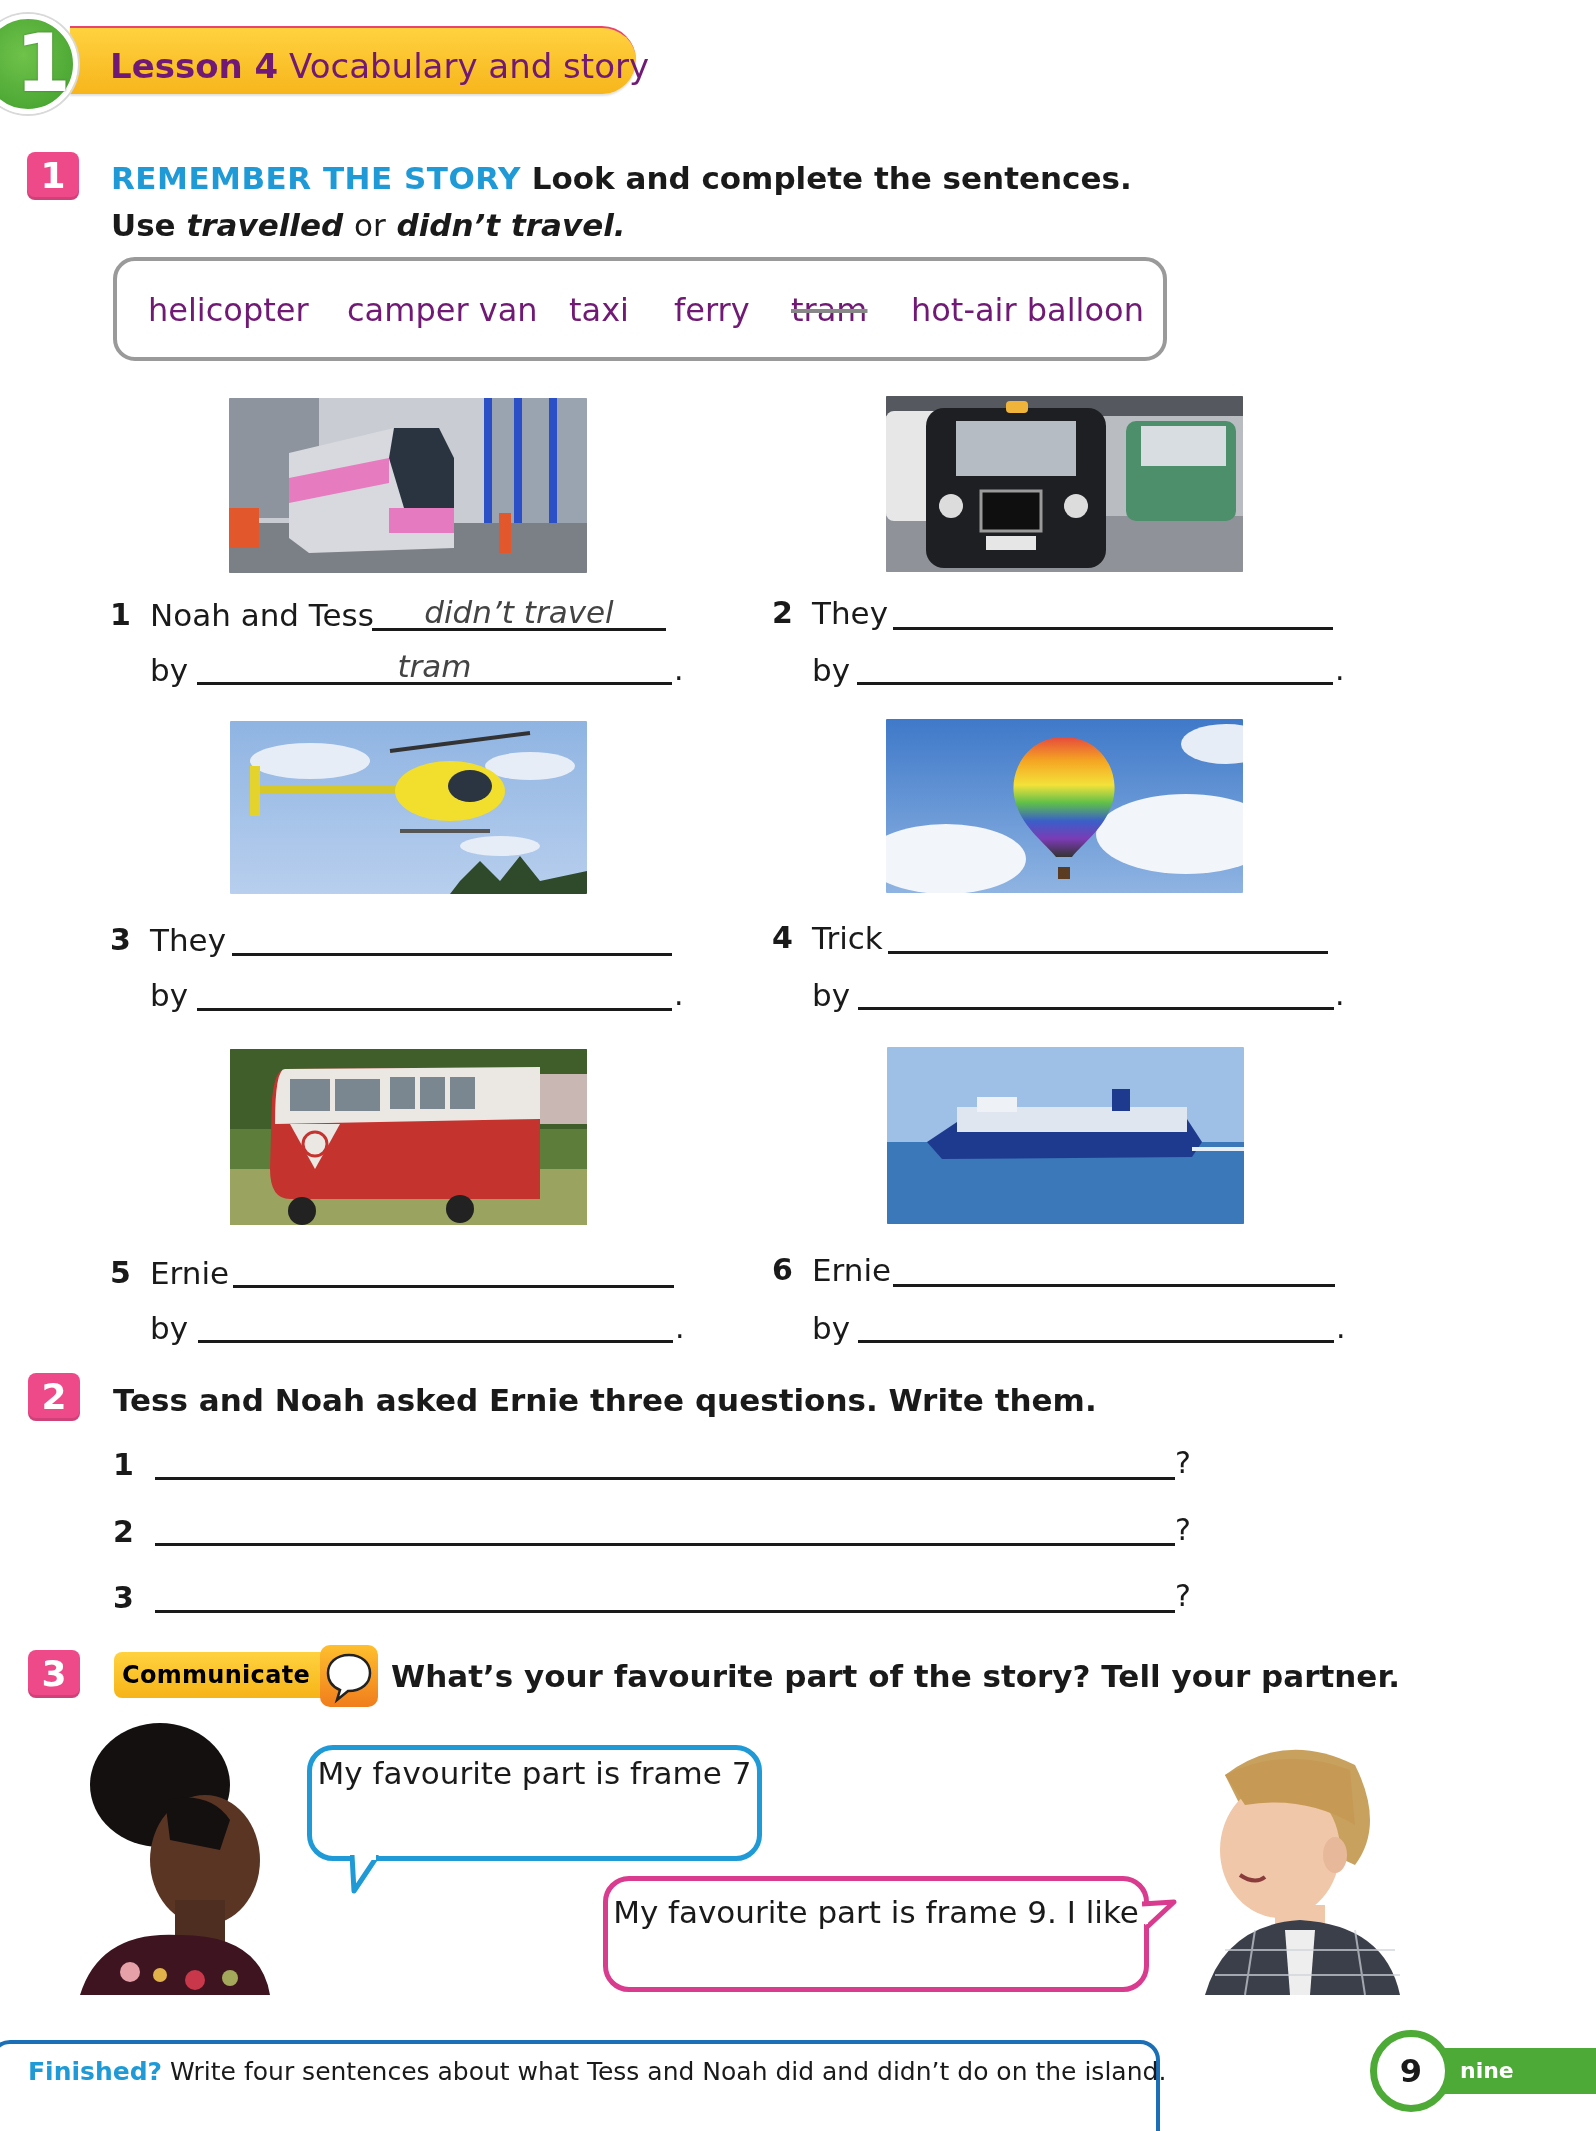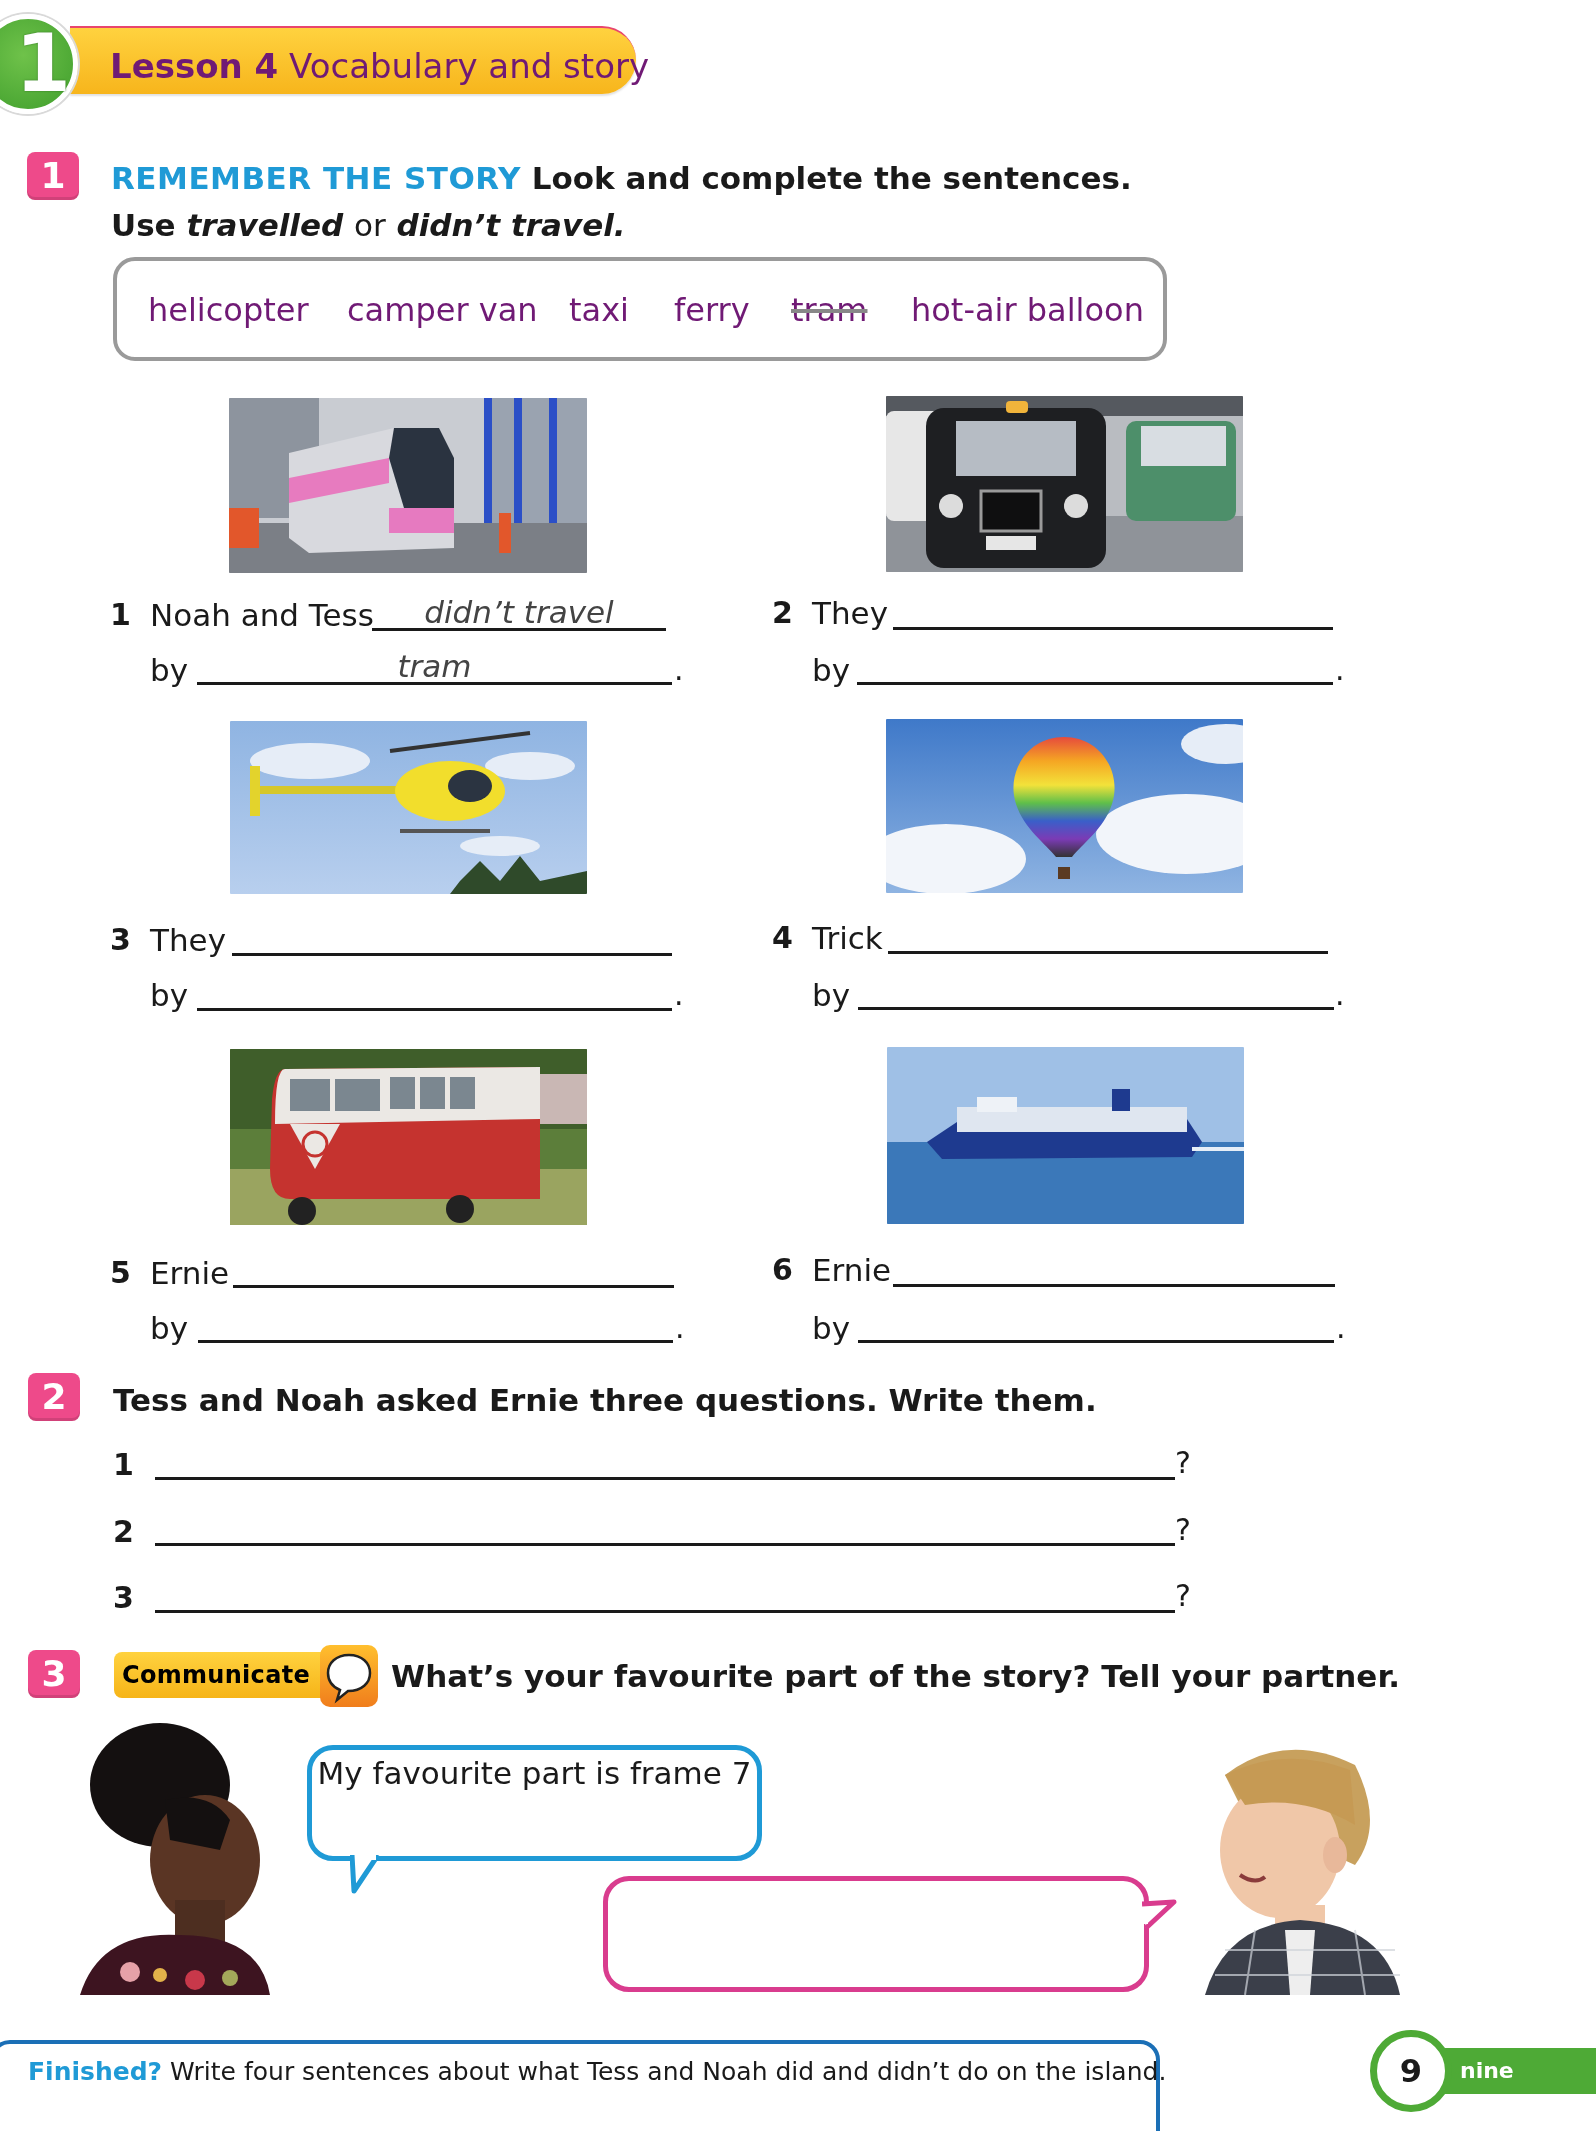--- a/index.html
+++ b/index.html
@@ -284,20 +284,21 @@
 
 <div class="abs bubble blue" style="left:307px; top:1745px; width:455px; height:116px; padding-top:0;">
   <div>My favourite part is frame 7</div>
 </div>
 <svg class="abs" style="left:350px; top:1855px;" width="40" height="40" viewBox="0 0 40 40">
   <path d="M2,0 L4,36 L28,0" fill="#fff" stroke="#1f9ad6" stroke-width="5" stroke-linejoin="round"></path>
   <rect x="6" y="0" width="20" height="5" fill="#fff"></rect>
 </svg>
 
 <div class="abs bubble pink" style="left:603px; top:1876px; width:546px; height:116px; padding-top:8px;">
+  <div>My favourite part is frame 9. I like</div>
 </div>
 <svg class="abs" style="left:1142px; top:1898px;" width="36" height="40" viewBox="0 0 36 40">
   <path d="M0,6 L32,4 L4,30" fill="#fff" stroke="#d93c8e" stroke-width="5" stroke-linejoin="round"></path>
   <rect x="0" y="10" width="6" height="16" fill="#fff"></rect>
 </svg>
 
 <div class="abs" style="left:1185px; top:1735px; width:230px; height:260px;">
   <svg width="230" height="260" viewBox="0 0 230 260">
     <path d="M40,40 Q100,-5 170,30 Q200,90 170,130 L60,80 Z" fill="#c8a15e"></path>
     <ellipse cx="95" cy="115" rx="60" ry="68" fill="#f0c7a8"></ellipse>

